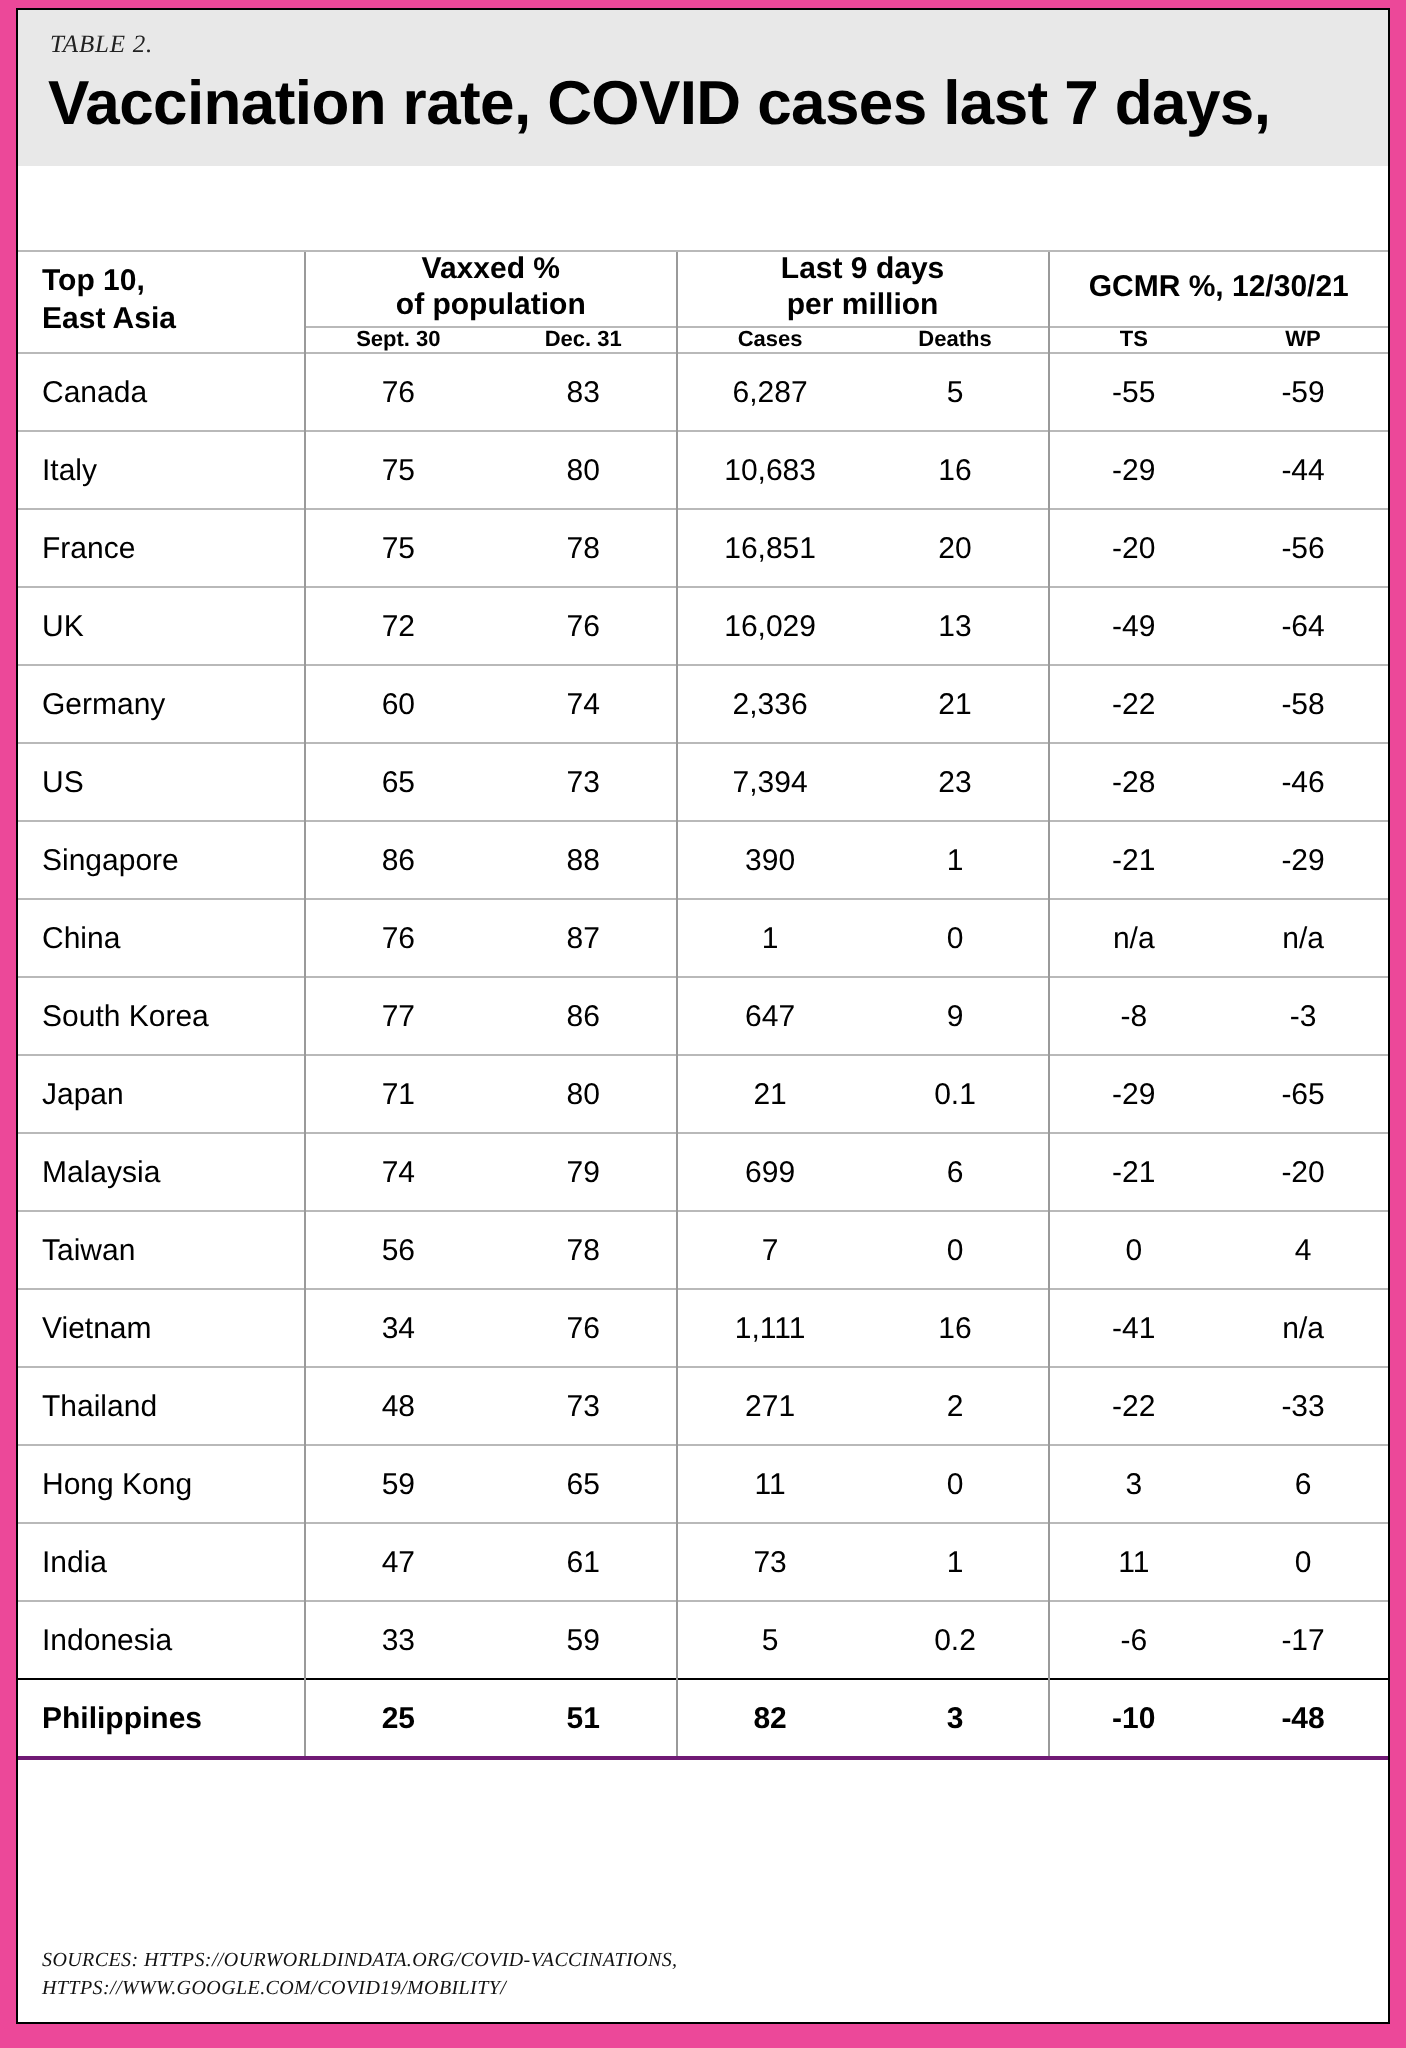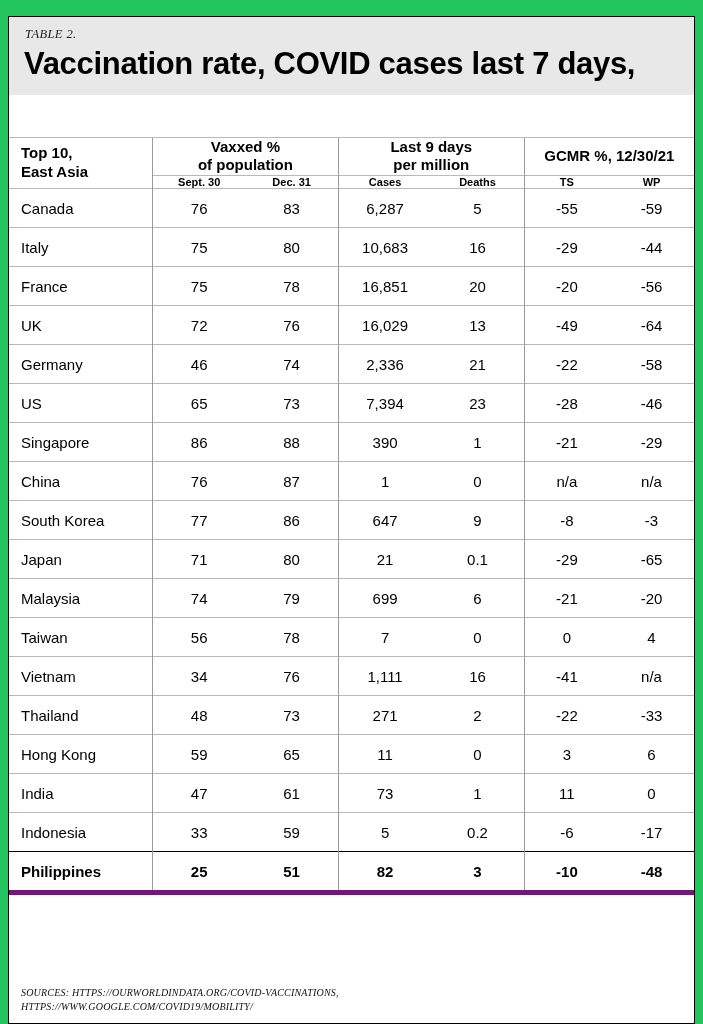--- a/index.html
+++ b/index.html
@@ -12,22 +12,22 @@
     background: #ffffff;
     font-family: "Liberation Sans", sans-serif;
     color: #000000;
     overflow: hidden;
   }
   .page {
     position: relative;
     width: 703px;
     height: 1024px;
     box-sizing: border-box;
-    padding: 16px 8px 8px 8px;
-    background: #22c55e;
+    padding: 4px 8px 8px 8px;
+    background: #ec4899;
   }
   .frame {
     box-sizing: border-box;
     width: 687px;
     height: 1008px;
     border: 1px solid #000000;
     background: #ffffff;
     display: flex;
     flex-direction: column;
   }
@@ -106,21 +106,21 @@
     font-size: 15px;
     text-align: center;
   }
   tbody td.name {
     text-align: left;
     padding-left: 12px;
   }
   tr.last td {
     font-weight: bold;
     border-top: 1px solid #000000;
-    border-bottom: 5px solid #701a75;
+    border-bottom: 2px solid #701a75;
   }
   
   .sources {
     font-family: Liberation Serif, serif;
     font-style: italic;
     font-size: 10px;
     line-height: 1.35;
     letter-spacing: 0.2px;
     padding: 9px 12px 10px 12px;
     color: #111111;
@@ -211,21 +211,21 @@
               <td class="name ">UK</td>
               <td class="vl-dark">72</td>
               <td class="">76</td>
               <td class="vl-dark">16,029</td>
               <td class="">13</td>
               <td class="vl-dark">-49</td>
               <td class="">-64</td>
             </tr>
             <tr>
               <td class="name ">Germany</td>
-              <td class="vl-dark">46</td>
+              <td class="vl-dark">60</td>
               <td class="">74</td>
               <td class="vl-dark">2,336</td>
               <td class="">21</td>
               <td class="vl-dark">-22</td>
               <td class="">-58</td>
             </tr>
             <tr>
               <td class="name ">US</td>
               <td class="vl-dark">65</td>
               <td class="">73</td>

